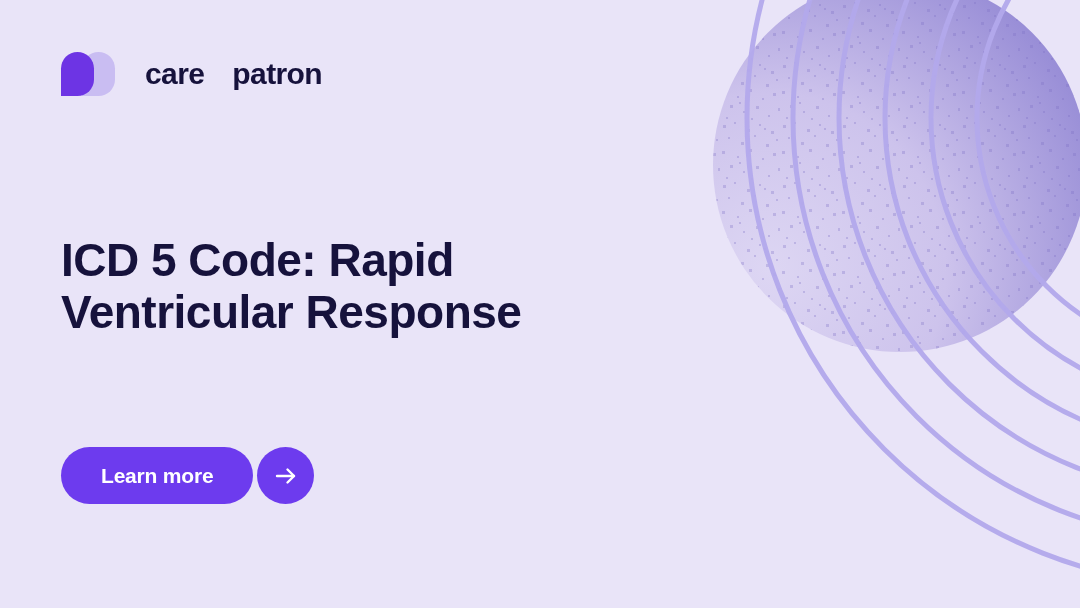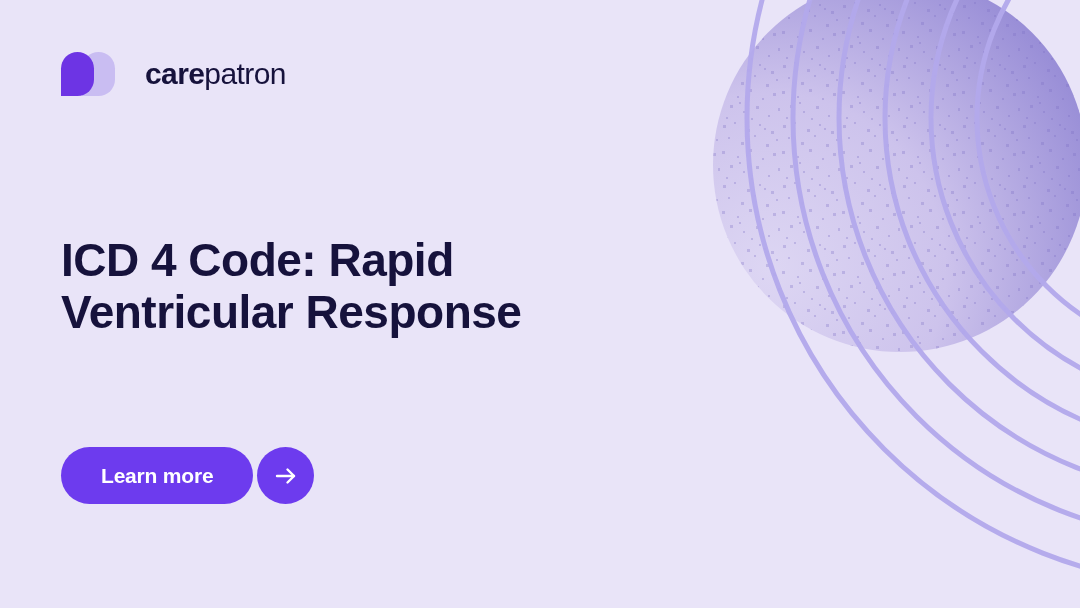--- a/index.html
+++ b/index.html
@@ -63,21 +63,21 @@
     background: #6d34e4;
   }
   .logo-word {
     font-size: 30px;
     letter-spacing: -0.6px;
     color: #16123c;
     white-space: nowrap;
     line-height: 1;
   }
   .logo-word .w-bold { font-weight: 700; margin-left: 16px; }
-  .logo-word .w-light { font-weight: 400; }
+  .logo-word .w-light { font-weight: 700; margin-left: 28px; }
 
   
   .headline {
     position: absolute;
     left: 61px;
     top: 234px;
     width: 560px;
     margin: 0;
     font-size: 46px;
     line-height: 52px;
@@ -192,21 +192,21 @@
   </div>
 
   <div class="logo">
     <span class="logo-mark">
       <span class="droplet droplet-back"></span>
       <span class="droplet droplet-front"></span>
     </span>
     <span class="logo-word"><span class="w-bold">care</span><span class="w-light">patron</span></span>
   </div>
 
-  <h1 class="headline">ICD 4 Code: Rapid Ventricular Response</h1>
+  <h1 class="headline">ICD 5 Code: Rapid Ventricular Response</h1>
 
   <div class="cta">
     <button class="cta-pill" type="button">Learn more</button>
     <button class="cta-circle" type="button">
       <span>
         <svg width="26" height="26" viewBox="0 0 26 26" fill="none" xmlns="http://www.w3.org/2000/svg" aria-hidden="true">
           <path d="M4 13 H21" stroke="#ffffff" stroke-width="2.4" stroke-linecap="round"></path>
           <path d="M14.5 6.5 L21 13 L14.5 19.5" stroke="#ffffff" stroke-width="2.4" stroke-linecap="round" stroke-linejoin="round"></path>
         </svg>
       </span>

